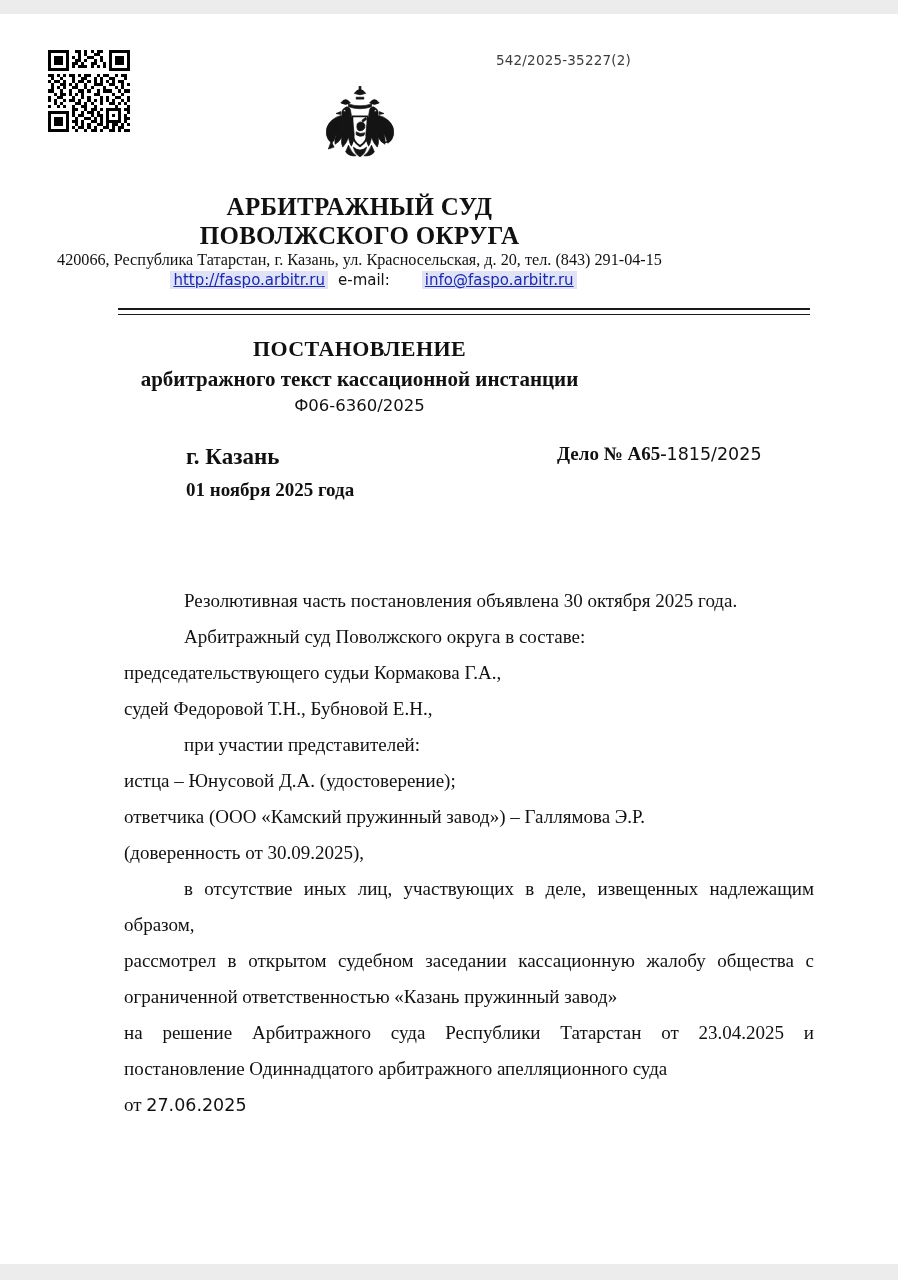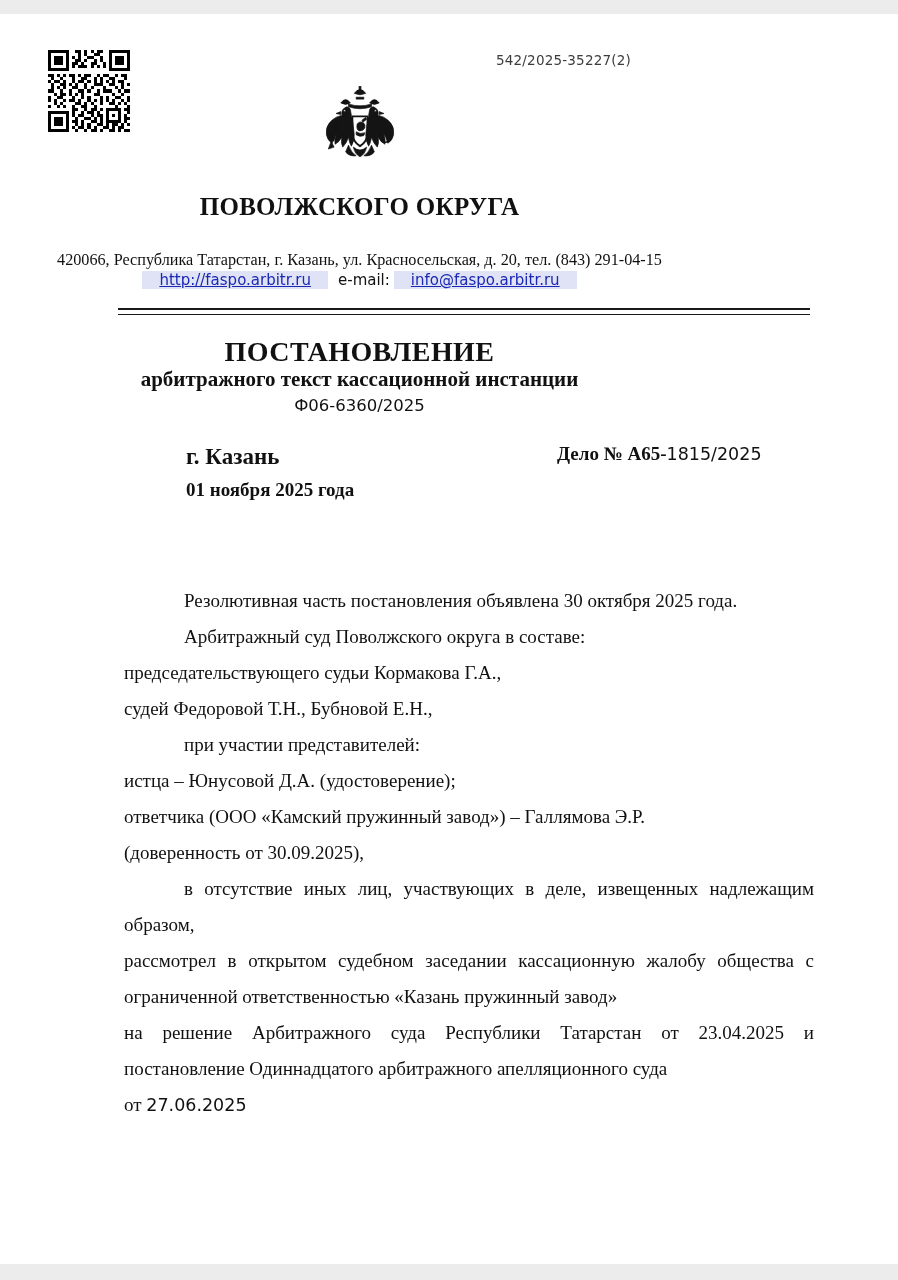--- a/index.html
+++ b/index.html
@@ -106,21 +106,22 @@
     top: 271px;
     text-align: center;
     font-family: "DejaVu Sans", "Liberation Sans", sans-serif;
     font-size: 15px;
     white-space: nowrap;
   }
   .lnk {
     color: #1a28b4;
     text-decoration: underline;
     background: #dfe3f5;
-    padding: 0 17px;
+    padding: 0 3px;
+    margin-left: 28px;
   }
   .email-label { color: #111; margin: 0 4px 0 10px; }
 
   .rule {
     position: absolute;
     left: 118px;
     top: 308px;
     width: 692px;
     height: 4px;
     border-top: 2px solid #1a1a1a;
@@ -128,21 +129,21 @@
     background: #ffffff;
   }
 
   
   .title-main {
     position: absolute;
     left: 0; right: 0;
     top: 336px;
     text-align: center;
     font-weight: bold;
-    font-size: 28px;
+    font-size: 22px;
     letter-spacing: 0.4px;
   }
   .title-sub {
     position: absolute;
     left: 0; right: 0;
     top: 367px;
     text-align: center;
     font-weight: bold;
     font-size: 21px;
   }
@@ -452,20 +453,21 @@
           <path d="M46 56 q4 3 9 1 l-1 3 q-4 2 -8 -1 z"></path>
 
           <path d="M43 72 q7 6 14 0 q-2 8 -7 10 q-5 -2 -7 -10 z"></path>
           <path d="M38 70 q3 8 8 11 q-7 1 -11 -4 z"></path>
           <path d="M62 70 q-3 8 -8 11 q7 1 11 -4 z"></path>
         </g>
       </svg>
     </div>
 
     <div class="court-name">
+      <span class="ln">АРБИТРАЖНЫЙ СУД</span>
       <span class="ln">ПОВОЛЖСКОГО ОКРУГА</span>
     </div>
 
     <div class="address">420066, Республика Татарстан, г. Казань, ул. Красносельская, д. 20, тел. (843) 291-04-15</div>
 
     <div class="contacts">
       <a class="lnk" href="#">http://faspo.arbitr.ru</a><span class="email-label">e-mail:</span><a class="lnk" href="#">info@faspo.arbitr.ru</a>
     </div>
 
     <div class="rule"></div>

